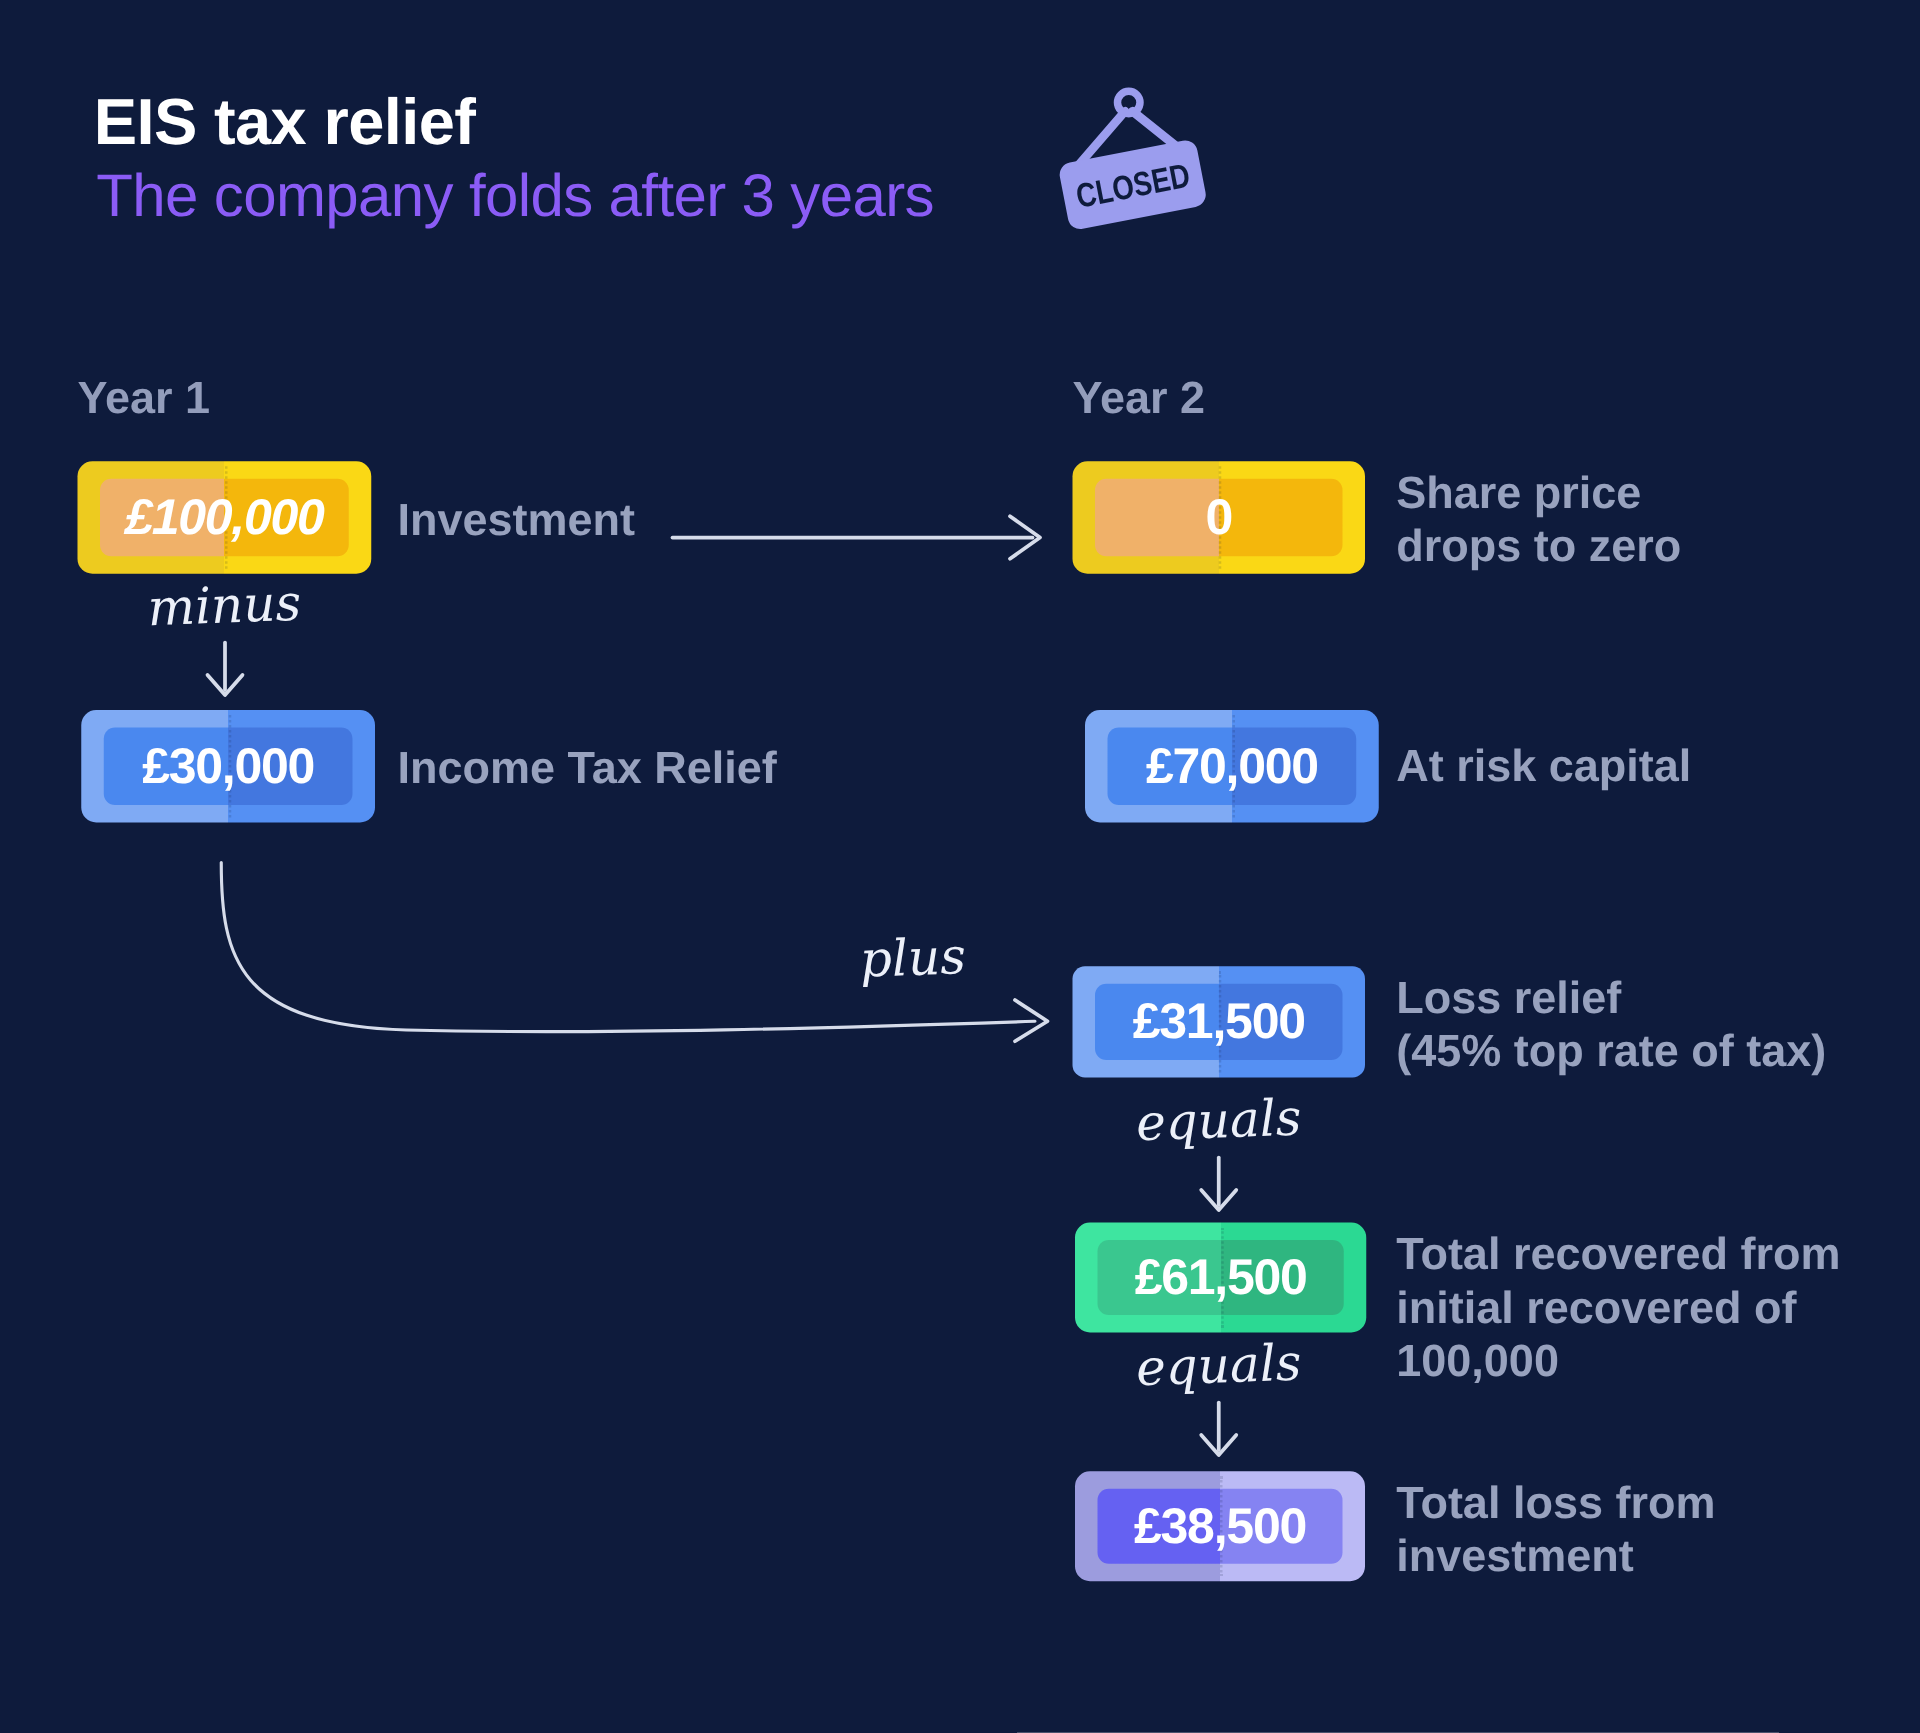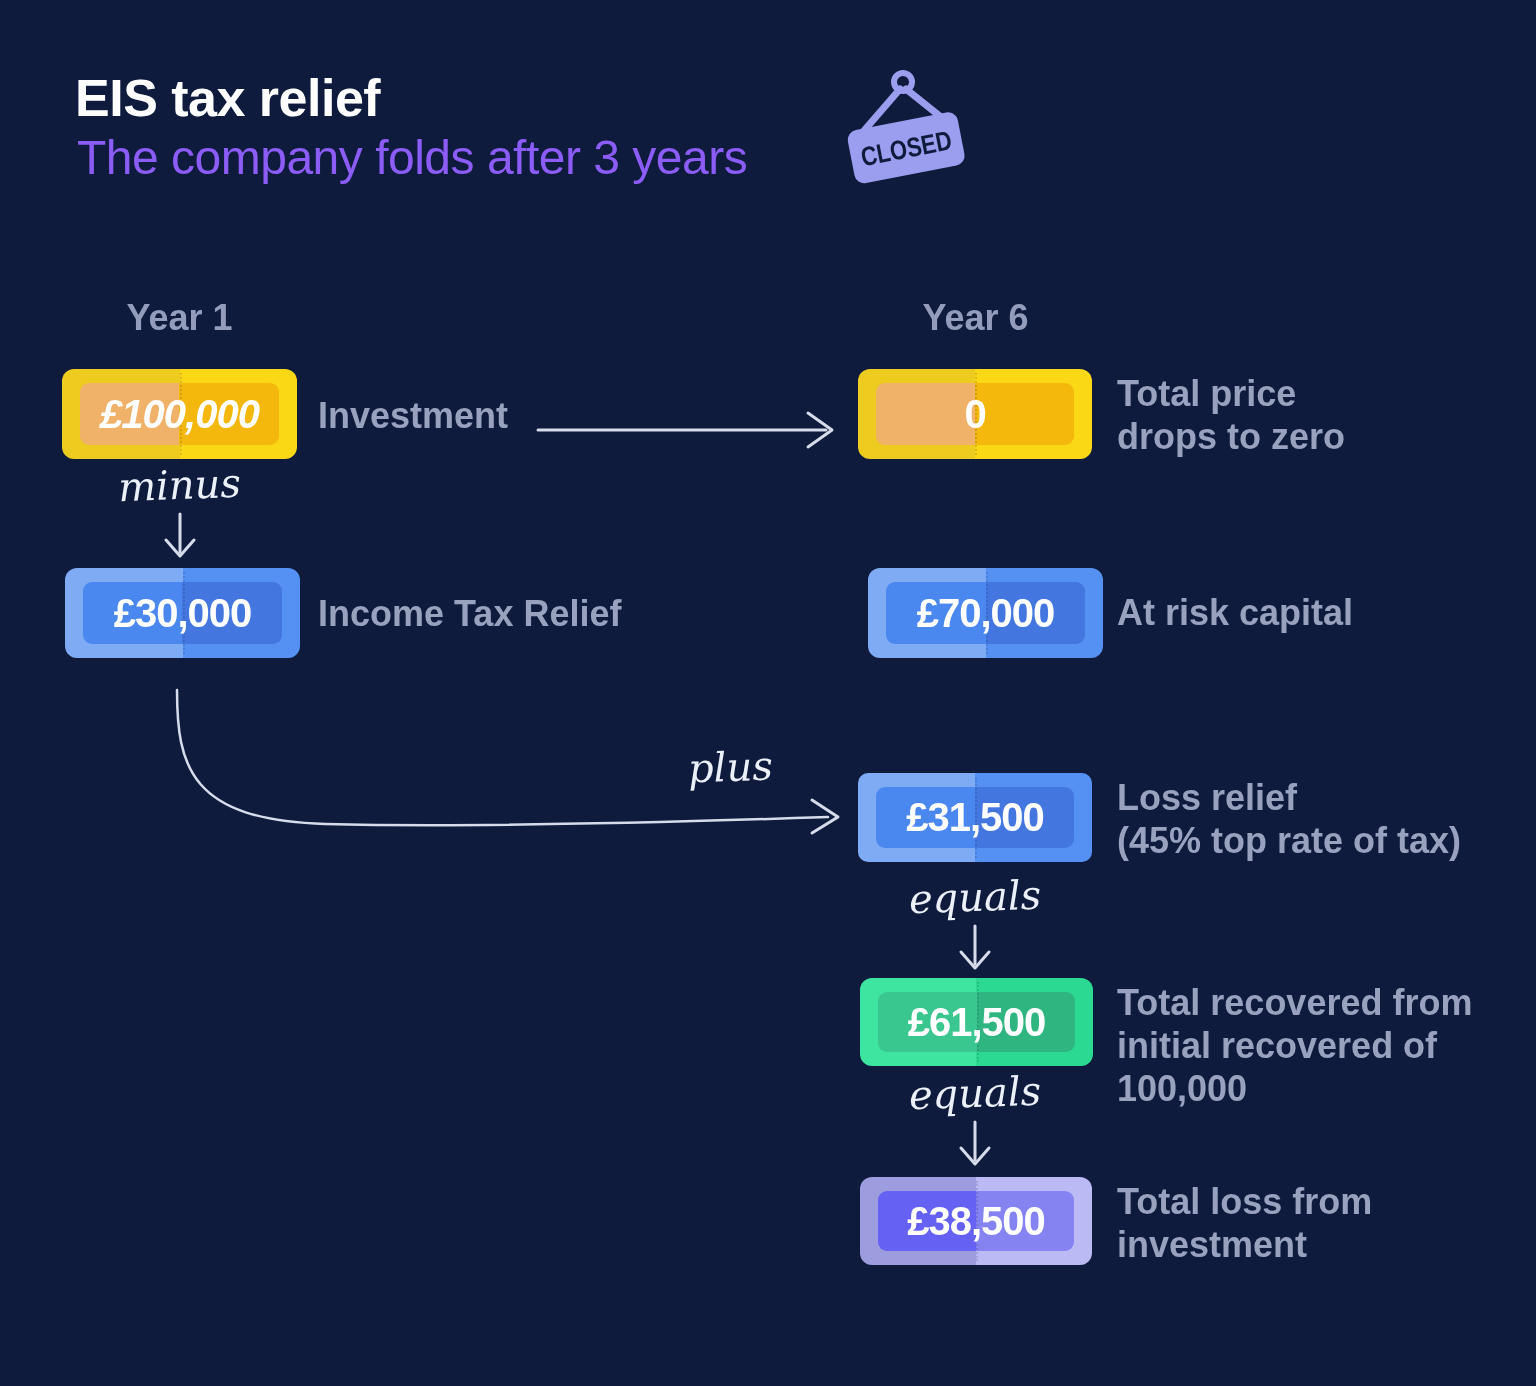--- a/index.html
+++ b/index.html
@@ -18,21 +18,21 @@
     letter-spacing:-0.5px; line-height:1.1;
   }
   .subtitle {
     left:77px; top:132px;
     font-size:48px; font-weight:400; color:#8b5cf6;
     letter-spacing:-0.5px; line-height:1.1;
   }
 
   .year-label {
     font-size:36px; font-weight:700; color:#939DBB;
-    text-align:center; width:235px;
+    text-align:left; width:235px;
   }
 
   
   .note {
     position:absolute; border-radius:12px;
     background:linear-gradient(90deg, var(--ol) 0 50%, var(--or) 50% 100%);
     display:flex; align-items:center; justify-content:center;
   }
   .note-inner {
     position:absolute; inset:14px 18px; border-radius:9px;
@@ -75,21 +75,21 @@
     <circle cx="63" cy="27" r="9" fill="none" stroke="#9B9DEE" stroke-width="6"></circle>
     <path d="M60,34 L22,78" stroke="#9B9DEE" stroke-width="7" stroke-linecap="round"></path>
     <path d="M66,34 L106,66" stroke="#9B9DEE" stroke-width="7" stroke-linecap="round"></path>
     <g transform="rotate(-11 65 92)">
       <rect x="10" y="66" width="112" height="54" rx="10" fill="#9B9DEE"></rect>
       <text x="66" y="103" text-anchor="middle" font-family="Liberation Sans, sans-serif" font-size="27" font-weight="bold" fill="#0E1B3C" textLength="92" lengthAdjust="spacingAndGlyphs">CLOSED</text>
     </g>
   </svg>
 
   <div class="abs year-label" style="left:62px;top:297px;">Year 1</div>
-  <div class="abs year-label" style="left:858px;top:297px;">Year 6</div>
+  <div class="abs year-label" style="left:858px;top:297px;">Year 2</div>
 
   <div class="note" style="left: 62px; top: 369px; width: 235px; height: 90px; font-style: italic; --ol: #EDCB1F; --or: #FAD815; --il: #F0B169; --ir: #F4B70C;">
     <div class="note-inner"></div>
     <div class="note-seam"></div>
     <span class="amount">£100,000</span>
   </div>
   <div class="abs node-label" style="left:318px;top:394px;">
     <span>Investment</span>
   </div>
 
@@ -97,21 +97,21 @@
     <path class="stroke-line" d="M2,20 H290"></path>
     <path class="stroke-line" d="M272,3 L296,20 L272,37"></path>
   </svg>
 
   <div class="note" style="left: 858px; top: 369px; width: 234px; height: 90px; --ol: #EDCB1F; --or: #FAD815; --il: #F0B169; --ir: #F4B70C;">
     <div class="note-inner"></div>
     <div class="note-seam"></div>
     <span class="amount">0</span>
   </div>
   <div class="abs node-label" style="left:1117px;top:372px;">
-    <span style="display:block">Total price</span>
+    <span style="display:block">Share price</span>
     <span style="display:block">drops to zero</span>
   </div>
 
   <div class="abs handwrite hw-center" style="left:62px;top:462px;width:235px;">minus</div>
   <svg class="abs" style="left:162px;top:512px;" width="36" height="48" viewBox="0 0 36 48">
     <path class="stroke-line" d="M18,2 V40"></path>
     <path class="stroke-line" d="M4,28 L18,44 L32,28"></path>
   </svg>
 
   <div class="note" style="left: 65px; top: 568px; width: 235px; height: 90px; --ol: #7FAAF4; --or: #5590F3; --il: #4A88EF; --ir: #4377DF;">

